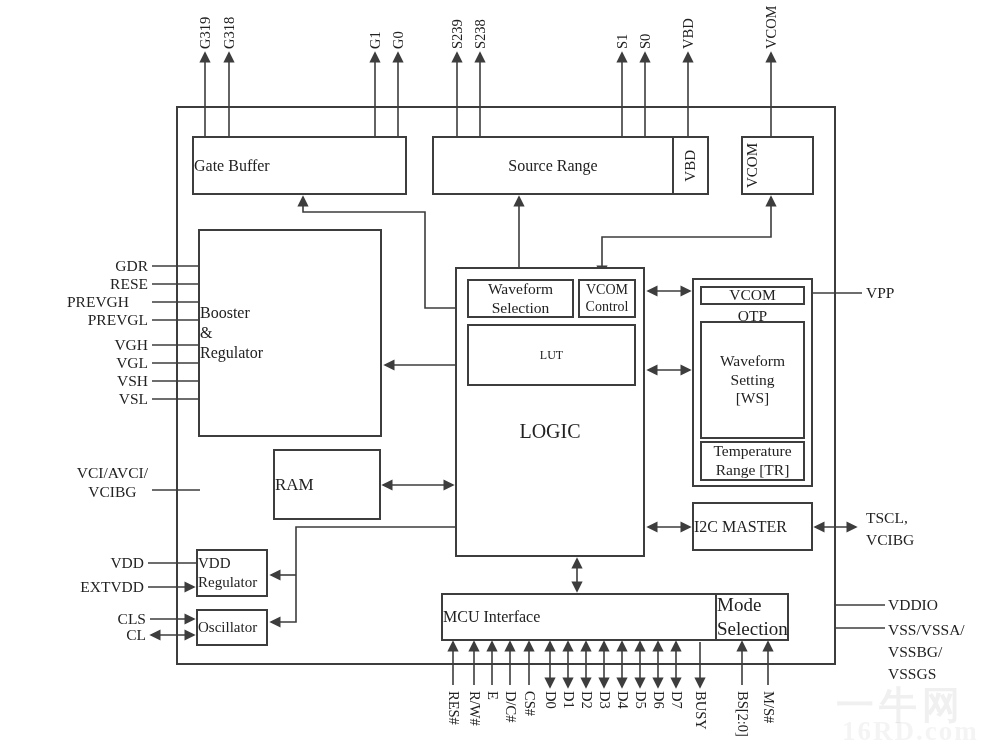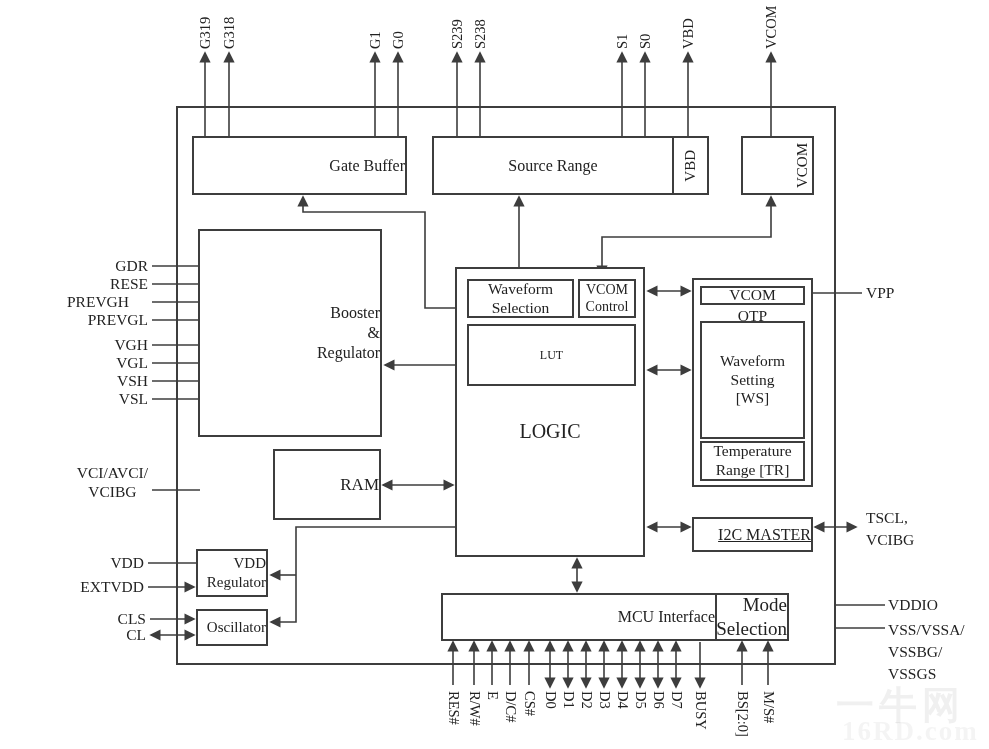--- a/index.html
+++ b/index.html
@@ -1,20 +1,20 @@
 <!DOCTYPE html>
 <html><head>
 <meta charset="utf-8">
 <style>
   html,body{margin:0;padding:0;background:#fff;}
   #stage{position:relative;width:989px;height:749px;background:#ffffff;overflow:hidden;
          font-family:"Liberation Serif","DejaVu Serif",serif;color:#222;}
   #wires{position:absolute;left:0;top:0;z-index:1;}
   .blk{position:absolute;box-sizing:border-box;border:2px solid #3d3d3d;background:#fff;
-       display:flex;align-items:flex-end;justify-content:center;flex-direction:column;
+       display:flex;align-items:flex-start;justify-content:center;flex-direction:column;
        z-index:2;font-size:16px;line-height:1.25;text-align:center;}
   .inner{position:absolute;box-sizing:border-box;border:2px solid #3d3d3d;background:#fff;
        display:flex;align-items:center;justify-content:center;flex-direction:column;
        font-size:15.5px;line-height:1.2;text-align:center;}
   .outerbox{position:absolute;box-sizing:border-box;border:2px solid #3d3d3d;z-index:0;background:transparent;}
   .lbl{position:absolute;font-size:15.5px;white-space:nowrap;z-index:3;line-height:1.1;}
   .r{text-align:right;}
   .vtop{position:absolute;writing-mode:vertical-rl;transform:rotate(180deg);
         top:2px;height:47px;font-size:14.5px;z-index:3;line-height:1.15;}
   .vbot{position:absolute;writing-mode:vertical-rl;top:691px;height:58px;
@@ -155,21 +155,21 @@
     </div>
     <div class="inner" style="left:6px;top:161px;width:105px;height:40px;">
       <span>Temperature</span>
       <span>Range [TR]</span>
     </div>
   </div>
 
   <div class="blk" style="left:273px;top:449px;width:108px;height:71px;font-size:17px;">
     <span>RAM</span>
   </div>
-  <div class="blk" style="left:692px;top:517px;width:121px;height:35px;text-decoration:underline;">
+  <div class="blk" style="left:692px;top:502px;width:121px;height:49px;">
     <span>I2C MASTER</span>
   </div>
 
   <div class="blk" style="left:196px;top:549px;width:72px;height:48px;font-size:15px;">
     <span>VDD</span>
     <span>Regulator</span>
   </div>
   <div class="blk" style="left:196px;top:609px;width:72px;height:37px;font-size:15px;">
     <span>Oscillator</span>
   </div>

